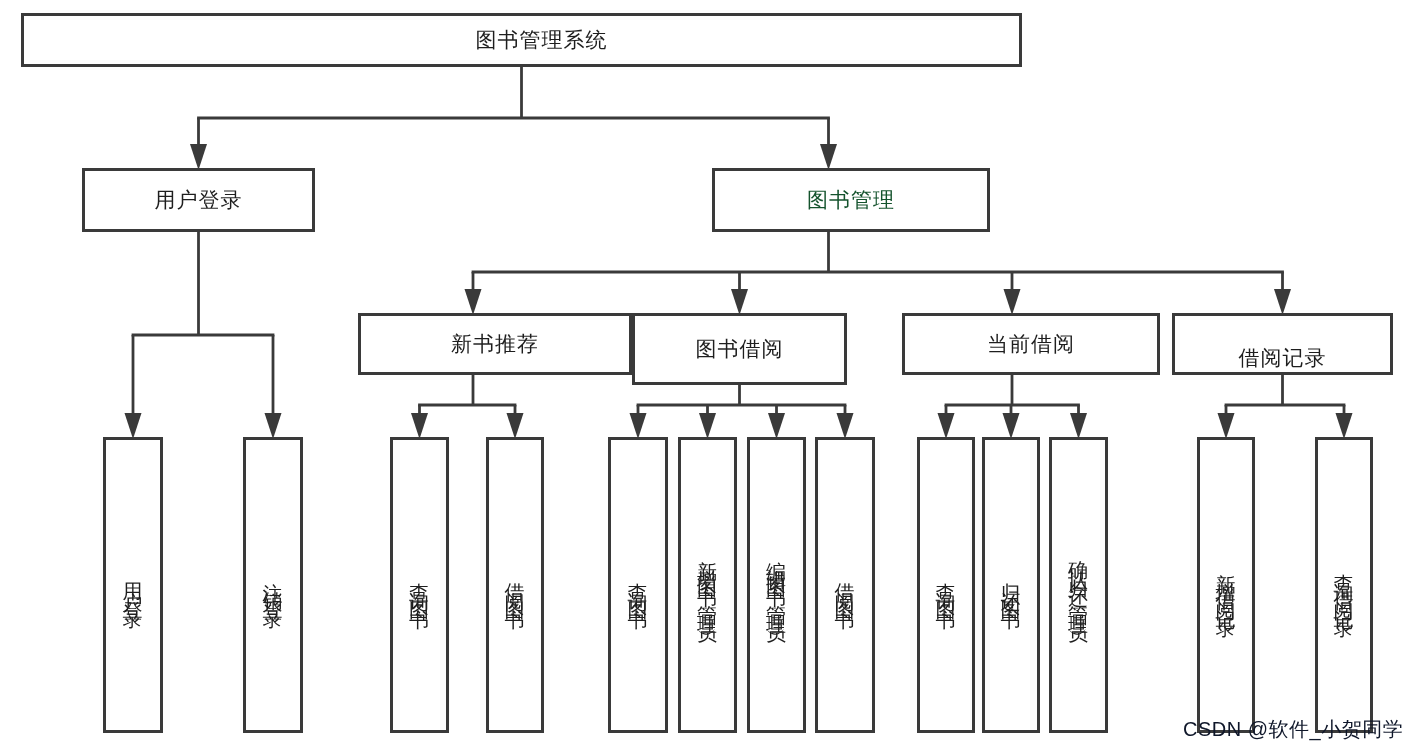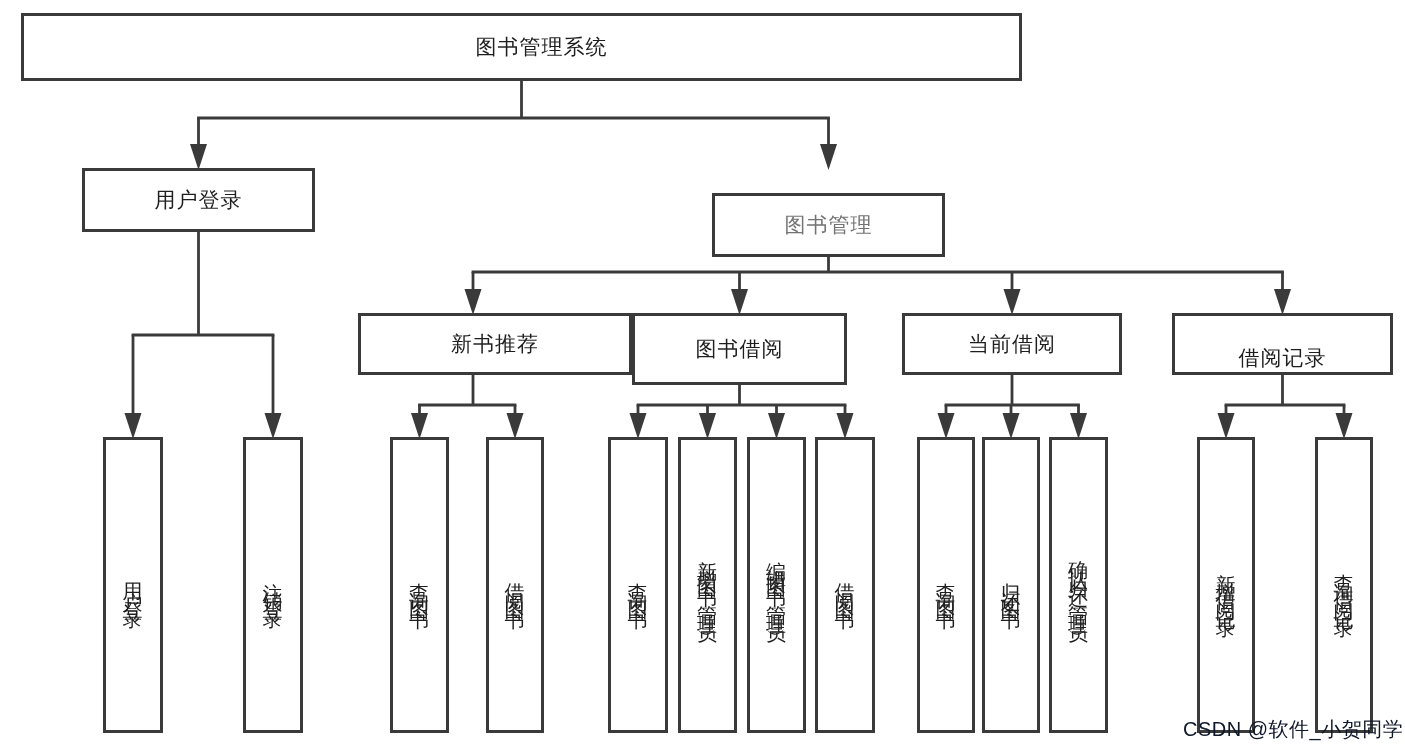--- a/index.html
+++ b/index.html
@@ -106,42 +106,42 @@
       <line x1="1078.5" y1="405" x2="1078.5" y2="419" stroke="#3a3a3a" stroke-width="2.8"></line>
       <polygon points="1070,413 1087,413 1078.5,439" fill="#3a3a3a"></polygon>
       <line x1="1282.5" y1="373" x2="1282.5" y2="405" stroke="#3a3a3a" stroke-width="2.8"></line>
       <line x1="1224.6" y1="405" x2="1345.4" y2="405" stroke="#3a3a3a" stroke-width="2.8"></line>
       <line x1="1226" y1="405" x2="1226" y2="419" stroke="#3a3a3a" stroke-width="2.8"></line>
       <polygon points="1217.5,413 1234.5,413 1226,439" fill="#3a3a3a"></polygon>
       <line x1="1344" y1="405" x2="1344" y2="419" stroke="#3a3a3a" stroke-width="2.8"></line>
       <polygon points="1335.5,413 1352.5,413 1344,439" fill="#3a3a3a"></polygon>
     </svg>
   <div id="nodes">
-      <div class="node horizontal root" style="left: 21px; top: 13px; width: 1001px; height: 68px; border-color: rgb(58, 58, 58); color: rgb(30, 30, 30); padding-left: 40px;">
+      <div class="node horizontal root" style="left: 21px; top: 13px; width: 1001px; height: 54px; border-color: rgb(58, 58, 58); color: rgb(30, 30, 30); padding-left: 40px;">
         <span>图书管理系统</span>
       </div>
       <div class="node horizontal" style="left: 82px; top: 168px; width: 233px; height: 64px; border-color: rgb(58, 58, 58); color: rgb(30, 30, 30);">
         <span>用户登录</span>
       </div>
-      <div class="node horizontal" style="left: 712px; top: 168px; width: 233px; height: 64px; border-color: rgb(58, 58, 58); color: #737373; margin-top: 25px;">
+      <div class="node horizontal" style="left: 712px; top: 168px; width: 278px; height: 64px; border-color: rgb(58, 58, 58); color: #14532d;">
         <span>图书管理</span>
       </div>
       <div class="node vertical" style="left: 103px; top: 437px; width: 60px; height: 296px; border-color: rgb(58, 58, 58); color: rgb(30, 30, 30);">
         <span>用户登录</span>
       </div>
       <div class="node vertical" style="left: 243px; top: 437px; width: 60px; height: 296px; border-color: rgb(58, 58, 58); color: rgb(30, 30, 30);">
         <span>注销登录</span>
       </div>
       <div class="node horizontal" style="left: 358px; top: 313px; width: 274px; height: 62px; border-color: rgb(58, 58, 58); color: rgb(30, 30, 30);">
         <span>新书推荐</span>
       </div>
       <div class="node horizontal" style="left: 632px; top: 313px; width: 215px; height: 72px; border-color: rgb(58, 58, 58); color: rgb(30, 30, 30);">
         <span>图书借阅</span>
       </div>
-      <div class="node horizontal" style="left: 902px; top: 313px; width: 220px; height: 62px; border-color: rgb(58, 58, 58); color: rgb(30, 30, 30);">
+      <div class="node horizontal" style="left: 902px; top: 313px; width: 258px; height: 62px; border-color: rgb(58, 58, 58); color: rgb(30, 30, 30);">
         <span>当前借阅</span>
       </div>
       <div class="node horizontal" style="left: 1172px; top: 313px; width: 221px; height: 62px; border-color: rgb(58, 58, 58); color: rgb(30, 30, 30); align-items: flex-end;">
         <span>借阅记录</span>
       </div>
       <div class="node vertical" style="left: 390px; top: 437px; width: 59px; height: 296px; border-color: rgb(58, 58, 58); color: rgb(30, 30, 30);">
         <span>查询图书</span>
       </div>
       <div class="node vertical" style="left: 486px; top: 437px; width: 58px; height: 296px; border-color: rgb(58, 58, 58); color: rgb(30, 30, 30);">
         <span>借阅图书</span>

